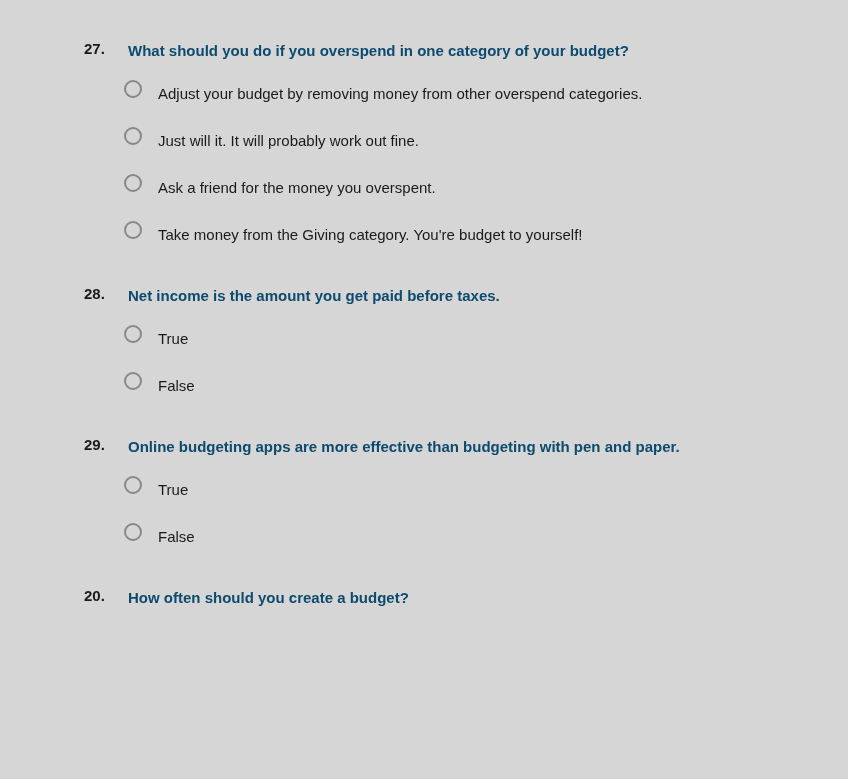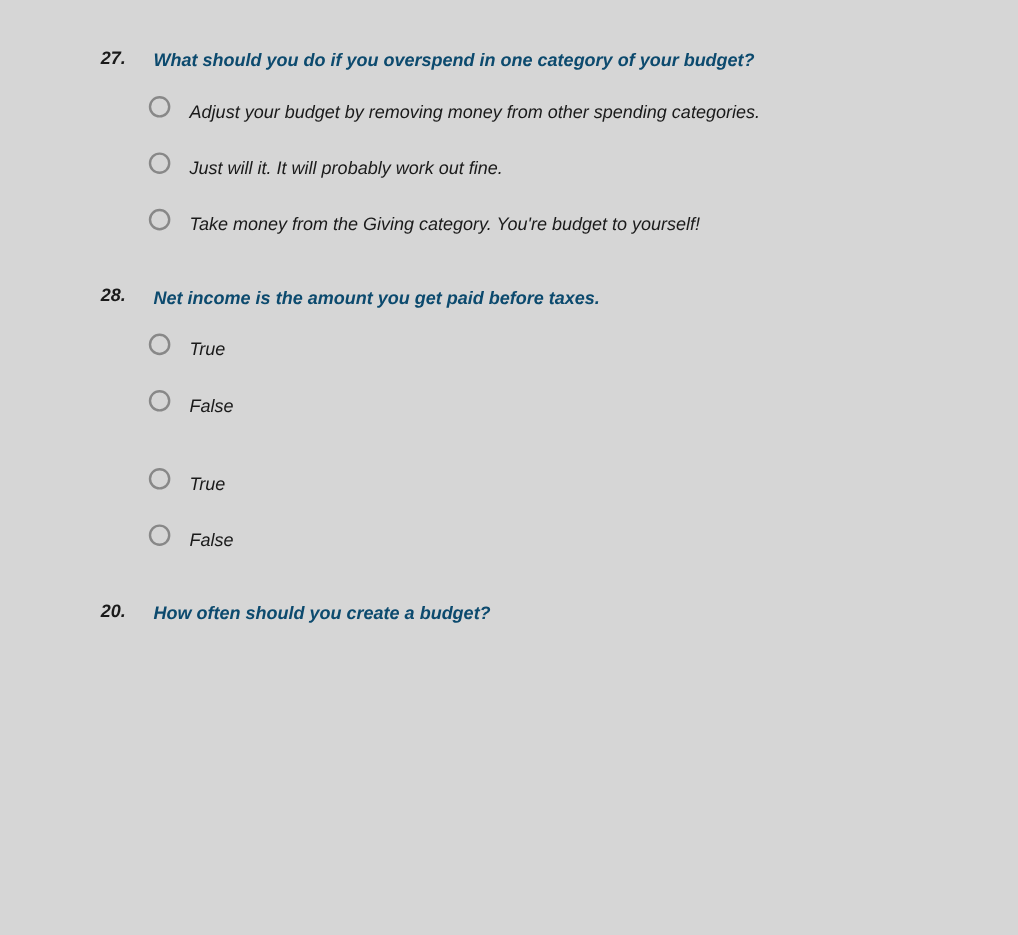--- a/index.html
+++ b/index.html
@@ -1,19 +1,18 @@
 <!DOCTYPE html>
 <html><head>
   <meta charset="utf-8">
   <style>
     * {
       box-sizing: border-box;
       margin: 4px;
       padding: 0;
-      font-style: italic;
     }
 
     body {
       width: 848px;
       min-height: 779px;
       background-color: #d6d6d6;
       font-family: Arial, sans-serif;
       font-size: 15px;
       color: #1a1a1a;
       padding: 24px 40px 30px 60px;
@@ -80,25 +79,29 @@
 
 <div id="quiz-container">
     <div class="question-block">
       <div class="question-header">
         <span class="question-number">27.</span>
         <span class="question-text">What should you do if you overspend in one category of your budget?</span>
       </div>
       <ul class="options-list">
         <li class="option-item">
           <div class="radio-circle"></div>
-          <span class="option-label">Adjust your budget by removing money from other spending categories.</span>
+          <span class="option-label">Adjust your budget by removing money from other overspend categories.</span>
         </li>
         <li class="option-item">
           <div class="radio-circle"></div>
           <span class="option-label">Just will it. It will probably work out fine.</span>
+        </li>
+        <li class="option-item">
+          <div class="radio-circle"></div>
+          <span class="option-label">Ask a friend for the money you overspent.</span>
         </li>
         <li class="option-item">
           <div class="radio-circle"></div>
           <span class="option-label">Take money from the Giving category. You're budget to yourself!</span>
         </li>
       </ul>
     </div>
     <div class="question-block">
       <div class="question-header">
         <span class="question-number">28.</span>
@@ -109,20 +112,24 @@
           <div class="radio-circle"></div>
           <span class="option-label">True</span>
         </li>
         <li class="option-item">
           <div class="radio-circle"></div>
           <span class="option-label">False</span>
         </li>
       </ul>
     </div>
     <div class="question-block">
+      <div class="question-header">
+        <span class="question-number">29.</span>
+        <span class="question-text">Online budgeting apps are more effective than budgeting with pen and paper.</span>
+      </div>
       <ul class="options-list">
         <li class="option-item">
           <div class="radio-circle"></div>
           <span class="option-label">True</span>
         </li>
         <li class="option-item">
           <div class="radio-circle"></div>
           <span class="option-label">False</span>
         </li>
       </ul>

